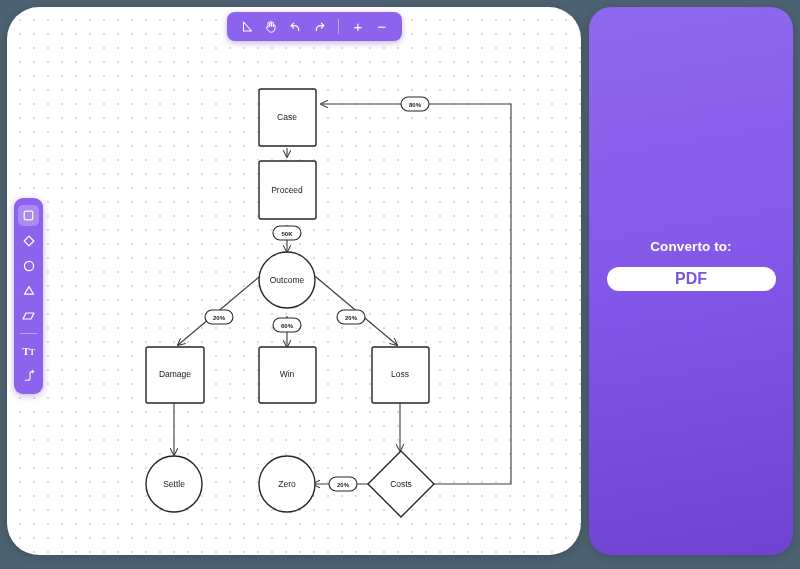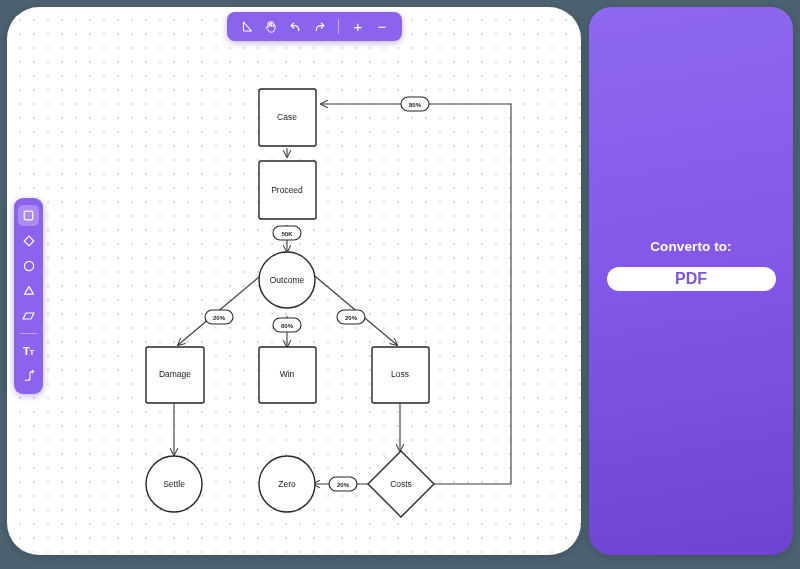--- a/index.html
+++ b/index.html
@@ -59,20 +59,21 @@
 
   
   .shape-rail {
     position: absolute; left: 14px; top: 198px;
     width: 29px;
     padding: 7px 0 8px 0;
     display: flex; flex-direction: column; align-items: center; gap: 4px;
     background: #8b63ec;
     border-radius: 9px;
     box-shadow: 0 2px 7px rgba(90,50,180,.35);
+    font-family: Liberation Serif, serif;
   }
   .shape-btn {
     width: 21px; height: 21px;
     display: flex; align-items: center; justify-content: center;
     border-radius: 5px;
     color: #ffffff;
     cursor: pointer;
   }
   .shape-btn.active { background: rgba(255,255,255,.26); }
   .rail-divider {

